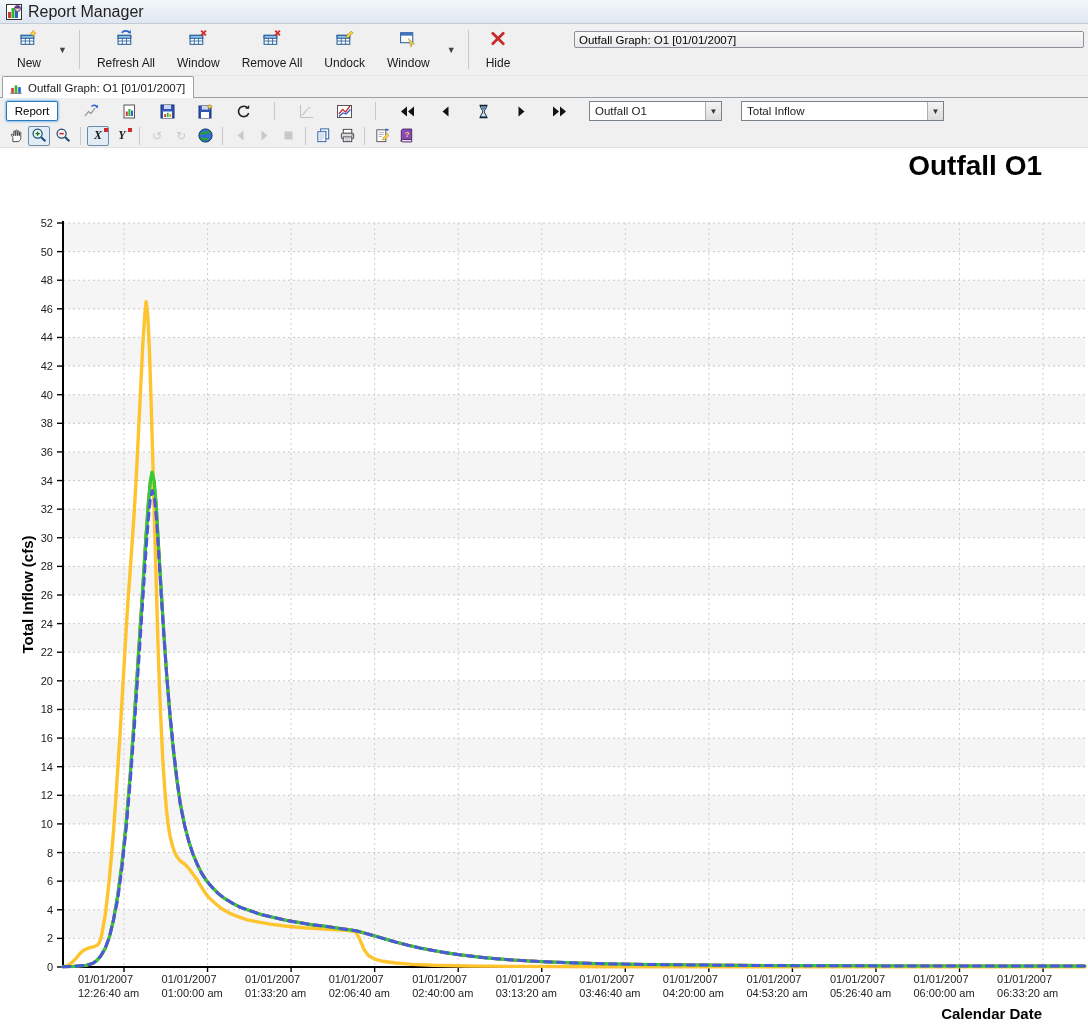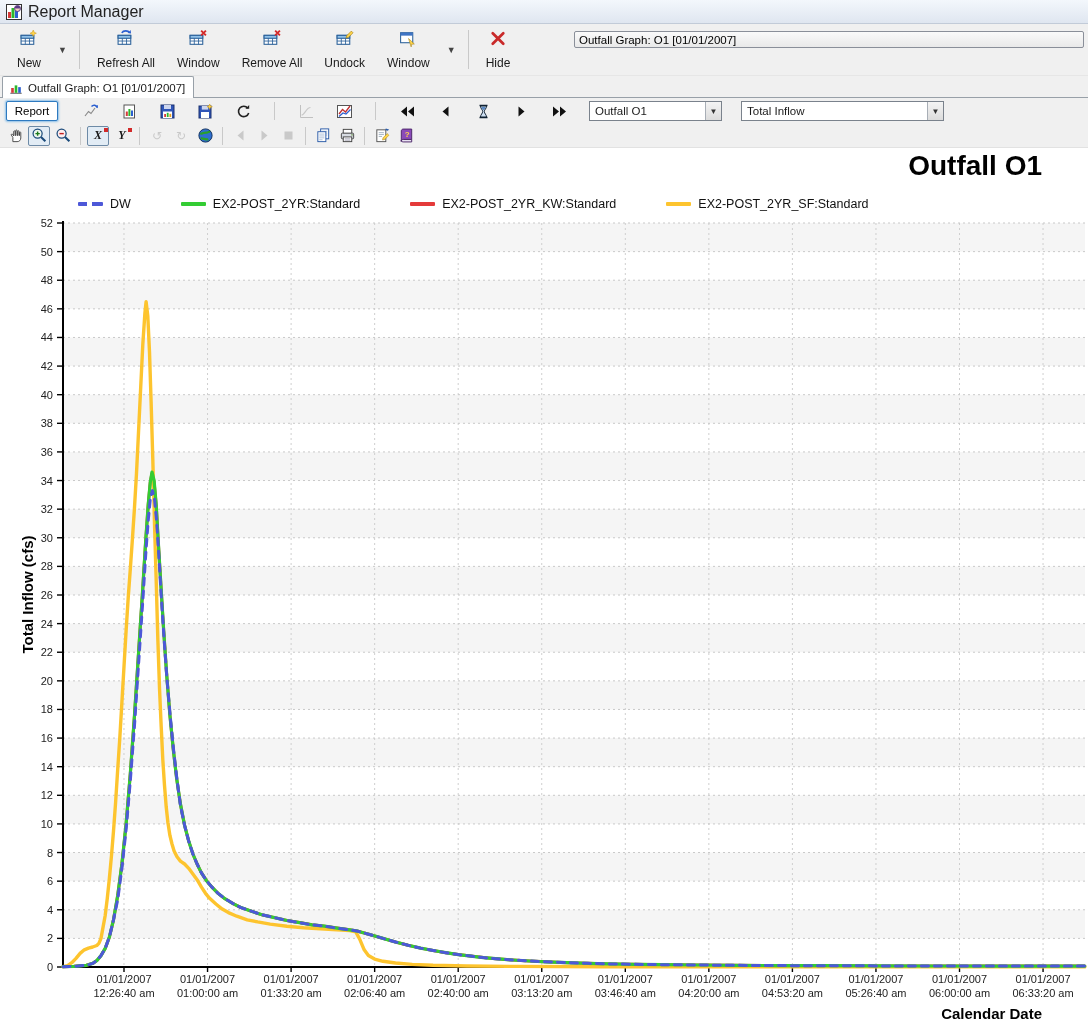--- a/index.html
+++ b/index.html
@@ -53,21 +53,21 @@
   .gray-glyph { color:#9b9b9b; font-size:12px; }
   
   .chart { position:relative; width:1088px; height:884px; background:#fff; }
   .chart-title { position:absolute; top:2px; right:46px; font-size:28px; font-weight:bold; color:#000; }
   .legend { position:absolute; top:49px; left:78px; display:flex; gap:50px; align-items:center; }
   .legend-item { display:flex; align-items:center; gap:7px; font-size:12.5px; color:#111; }
   .legend-swatch { width:25px; height:4px; border-radius:1px; }
   .ylabel { position:absolute; left:-123px; top:438px; width:300px; text-align:center;
     transform:rotate(-90deg); font-size:15px; font-weight:bold; color:#000; }
   .xlabel { position:absolute; top:857px; right:46px; font-size:15px; font-weight:bold; color:#000;margin-left:44px; }
-  .xlab { position:absolute; width:92px; margin-left:-46px; top:825px; text-align:center;
+  .xlab { position:absolute; width:92px; margin-left:-46px; top:825px; text-align:left;
     font-size:11px; line-height:13.5px; color:#222; }
   svg.plot { position:absolute; left:0; top:0; }
   svg.plot text { font-family:"Liberation Sans","DejaVu Sans",sans-serif; font-size:11px; fill:#222; }
 </style>
 </head>
 <body>
 
 <div class="titlebar">
   <svg width="16" height="16" viewBox="0 0 16 16">
     <rect x="0.5" y="0.5" width="15" height="15" fill="#fff" stroke="#333"></rect>
@@ -463,38 +463,20 @@
       <line x1="792.4032047089601" y1="819" x2="792.4032047089601" y2="824" stroke="#000" stroke-width="1.4"></line>
       <line x1="875.9545454545454" y1="819" x2="875.9545454545454" y2="824" stroke="#000" stroke-width="1.4"></line>
       <line x1="959.5058862001307" y1="819" x2="959.5058862001307" y2="824" stroke="#000" stroke-width="1.4"></line>
       <line x1="1043.0572269457161" y1="819" x2="1043.0572269457161" y2="824" stroke="#000" stroke-width="1.4"></line>
       <polyline points="63.0,818.7 73.9,818.3 86.4,817.3 92.7,815.4 96.8,812.6 101.0,807.6 105.2,800.4 109.4,789.0 113.5,771.8 117.7,747.5 121.9,716.0 126.1,675.9 130.3,625.8 134.4,568.6 138.6,504.2 142.8,439.8 145.7,392.6 148.2,356.9 150.3,334.0 152.0,325.4 154.1,334.0 156.2,356.9 158.2,392.6 160.8,435.6 163.7,482.8 166.6,525.7 169.9,567.2 173.3,601.5 176.6,630.1 180.4,655.9 184.6,677.4 188.7,693.1 192.9,706.0 197.1,716.0 201.3,724.6 206.3,732.4 211.7,738.9 218.0,745.3 224.3,750.3 232.6,755.3 241.0,759.6 251.4,763.2 261.9,766.8 274.4,769.6 286.9,772.5 299.5,774.6 312.0,776.8 324.5,778.2 337.0,780.1 349.6,781.8 357.9,783.2 370.5,786.8 383.0,790.4 395.5,794.0 408.1,797.3 420.6,800.1 433.1,802.5 445.7,804.7 458.2,806.6 470.7,808.1 483.3,809.6 495.8,810.7 512.5,812.0 529.2,813.0 545.9,813.8 566.8,814.7 587.7,815.3 608.6,815.9 633.7,816.3 662.9,816.7 696.3,817.0 733.9,817.3 775.7,817.6 825.8,817.7 876.0,817.9 934.4,818.0 997.1,818.1 1084.8,818.1" fill="none" stroke="#e43a3a" stroke-width="3" stroke-linejoin="round" stroke-linecap="round"></polyline>
       <polyline points="63.0,818.7 67.6,817.6 71.8,814.7 76.0,810.4 80.1,805.4 84.3,801.8 88.5,800.1 92.7,799.0 96.8,797.5 98.9,795.4 101.0,790.4 103.1,778.9 105.2,767.5 107.3,750.3 109.4,730.3 111.5,707.4 113.5,683.1 115.6,654.5 117.7,621.6 119.8,590.1 121.9,554.3 124.0,518.5 126.1,482.8 128.2,449.9 130.3,421.2 132.3,392.6 134.4,361.2 136.5,325.4 138.6,282.5 140.7,239.5 142.8,196.6 144.9,165.1 146.1,153.7 147.8,168.0 149.5,203.8 151.1,253.8 152.8,311.1 154.5,375.5 156.2,432.7 157.8,489.9 159.5,540.0 161.2,578.6 162.8,611.5 164.5,637.3 166.2,658.8 167.9,674.5 169.9,687.4 172.0,696.0 174.1,703.1 177.0,708.8 180.4,713.1 184.6,716.0 188.7,720.3 192.9,726.0 197.1,731.7 201.3,738.9 205.5,745.3 209.6,750.3 215.9,756.0 222.2,761.1 228.4,764.6 236.8,768.2 247.2,771.8 257.7,773.9 270.2,776.1 286.9,778.2 303.6,779.7 320.3,780.7 337.0,781.8 349.6,782.5 355.8,783.9 360.0,791.8 364.2,801.8 368.4,807.6 374.6,811.1 383.0,813.3 395.5,815.0 412.2,816.4 433.1,817.3 466.6,818.0 516.7,818.4 600.2,818.7 725.6,818.9 1084.8,818.9" fill="none" stroke="#fdc42e" stroke-width="3.4" stroke-linejoin="round" stroke-linecap="round"></polyline>
       <polyline points="63.0,818.7 73.9,818.3 86.4,817.3 92.7,815.4 96.8,812.6 101.0,807.6 105.2,800.4 109.4,789.0 113.5,771.8 117.7,747.5 121.9,716.0 126.1,675.9 130.3,625.8 134.4,568.6 138.6,504.2 142.8,439.8 145.7,392.6 148.2,356.9 150.3,334.0 152.0,324.0 154.1,332.5 156.2,356.9 158.2,392.6 160.8,435.6 163.7,482.8 166.6,525.7 169.9,567.2 173.3,601.5 176.6,630.1 180.4,655.9 184.6,677.4 188.7,693.1 192.9,706.0 197.1,716.0 201.3,724.6 206.3,732.4 211.7,738.9 218.0,745.3 224.3,750.3 232.6,755.3 241.0,759.6 251.4,763.2 261.9,766.8 274.4,769.6 286.9,772.5 299.5,774.6 312.0,776.8 324.5,778.2 337.0,780.1 349.6,781.8 357.9,783.2 370.5,786.8 383.0,790.4 395.5,794.0 408.1,797.3 420.6,800.1 433.1,802.5 445.7,804.7 458.2,806.6 470.7,808.1 483.3,809.6 495.8,810.7 512.5,812.0 529.2,813.0 545.9,813.8 566.8,814.7 587.7,815.3 608.6,815.9 633.7,816.3 662.9,816.7 696.3,817.0 733.9,817.3 775.7,817.6 825.8,817.7 876.0,817.9 934.4,818.0 997.1,818.1 1084.8,818.1" fill="none" stroke="#33cc33" stroke-width="3.2" stroke-linejoin="round" stroke-linecap="round"></polyline>
       <polyline points="63.0,818.7 73.9,818.3 86.4,817.3 92.7,815.4 96.8,812.6 101.0,807.6 105.2,800.4 109.4,789.0 113.5,771.8 117.7,751.8 121.9,720.3 126.1,681.6 130.3,633.0 134.4,578.6 138.6,515.7 142.8,452.7 145.7,406.9 148.2,372.6 150.3,351.1 152.4,342.6 154.5,351.1 156.6,372.6 158.7,405.5 161.2,447.0 164.1,491.4 167.0,531.4 170.4,570.0 173.7,603.0 177.0,631.6 180.4,657.3 184.6,677.4 188.7,693.1 192.9,706.0 197.1,716.0 201.3,724.6 206.3,732.4 211.7,738.9 218.0,745.3 224.3,750.3 232.6,755.3 241.0,759.6 251.4,763.2 261.9,766.8 274.4,769.6 286.9,772.5 299.5,774.6 312.0,776.8 324.5,778.2 337.0,780.1 349.6,781.8 357.9,783.2 370.5,786.8 383.0,790.4 395.5,794.0 408.1,797.3 420.6,800.1 433.1,802.5 445.7,804.7 458.2,806.6 470.7,808.1 483.3,809.6 495.8,810.7 512.5,812.0 529.2,813.0 545.9,813.8 566.8,814.7 587.7,815.3 608.6,815.9 633.7,816.3 662.9,816.7 696.3,817.0 733.9,817.3 775.7,817.6 825.8,817.7 876.0,817.9 934.4,818.0 997.1,818.1 1084.8,818.1" fill="none" stroke="#4d58d8" stroke-width="3" stroke-linejoin="round" stroke-linecap="round" stroke-dasharray="7 6"></polyline>
     </svg>
   <div class="chart-title">Outfall O1</div>
-  <div class="legend" id="legend">
-      <div class="legend-item">
-        <span class="legend-swatch" style="background: linear-gradient(90deg, rgb(77, 88, 216) 0px, rgb(77, 88, 216) 38%, transparent 38%, transparent 58%, rgb(77, 88, 216) 58%, rgb(77, 88, 216) 100%);"></span>
-        <span>DW</span>
-      </div>
-      <div class="legend-item">
-        <span class="legend-swatch" style="background: rgb(51, 204, 51);"></span>
-        <span>EX2-POST_2YR:Standard</span>
-      </div>
-      <div class="legend-item">
-        <span class="legend-swatch" style="background: rgb(228, 58, 58);"></span>
-        <span>EX2-POST_2YR_KW:Standard</span>
-      </div>
-      <div class="legend-item">
-        <span class="legend-swatch" style="background: rgb(253, 196, 46);"></span>
-        <span>EX2-POST_2YR_SF:Standard</span>
-      </div>
-    </div>
   <div class="ylabel">Total Inflow (cfs)</div>
   <div class="xlabel">Calendar Date</div>
 <div class="xlab" style="left: 123.992px;">
       <div>01/01/2007</div>
       <div>12:26:40 am</div>
     </div>
     <div class="xlab" style="left: 207.544px;">
       <div>01/01/2007</div>
       <div>01:00:00 am</div>
     </div>

